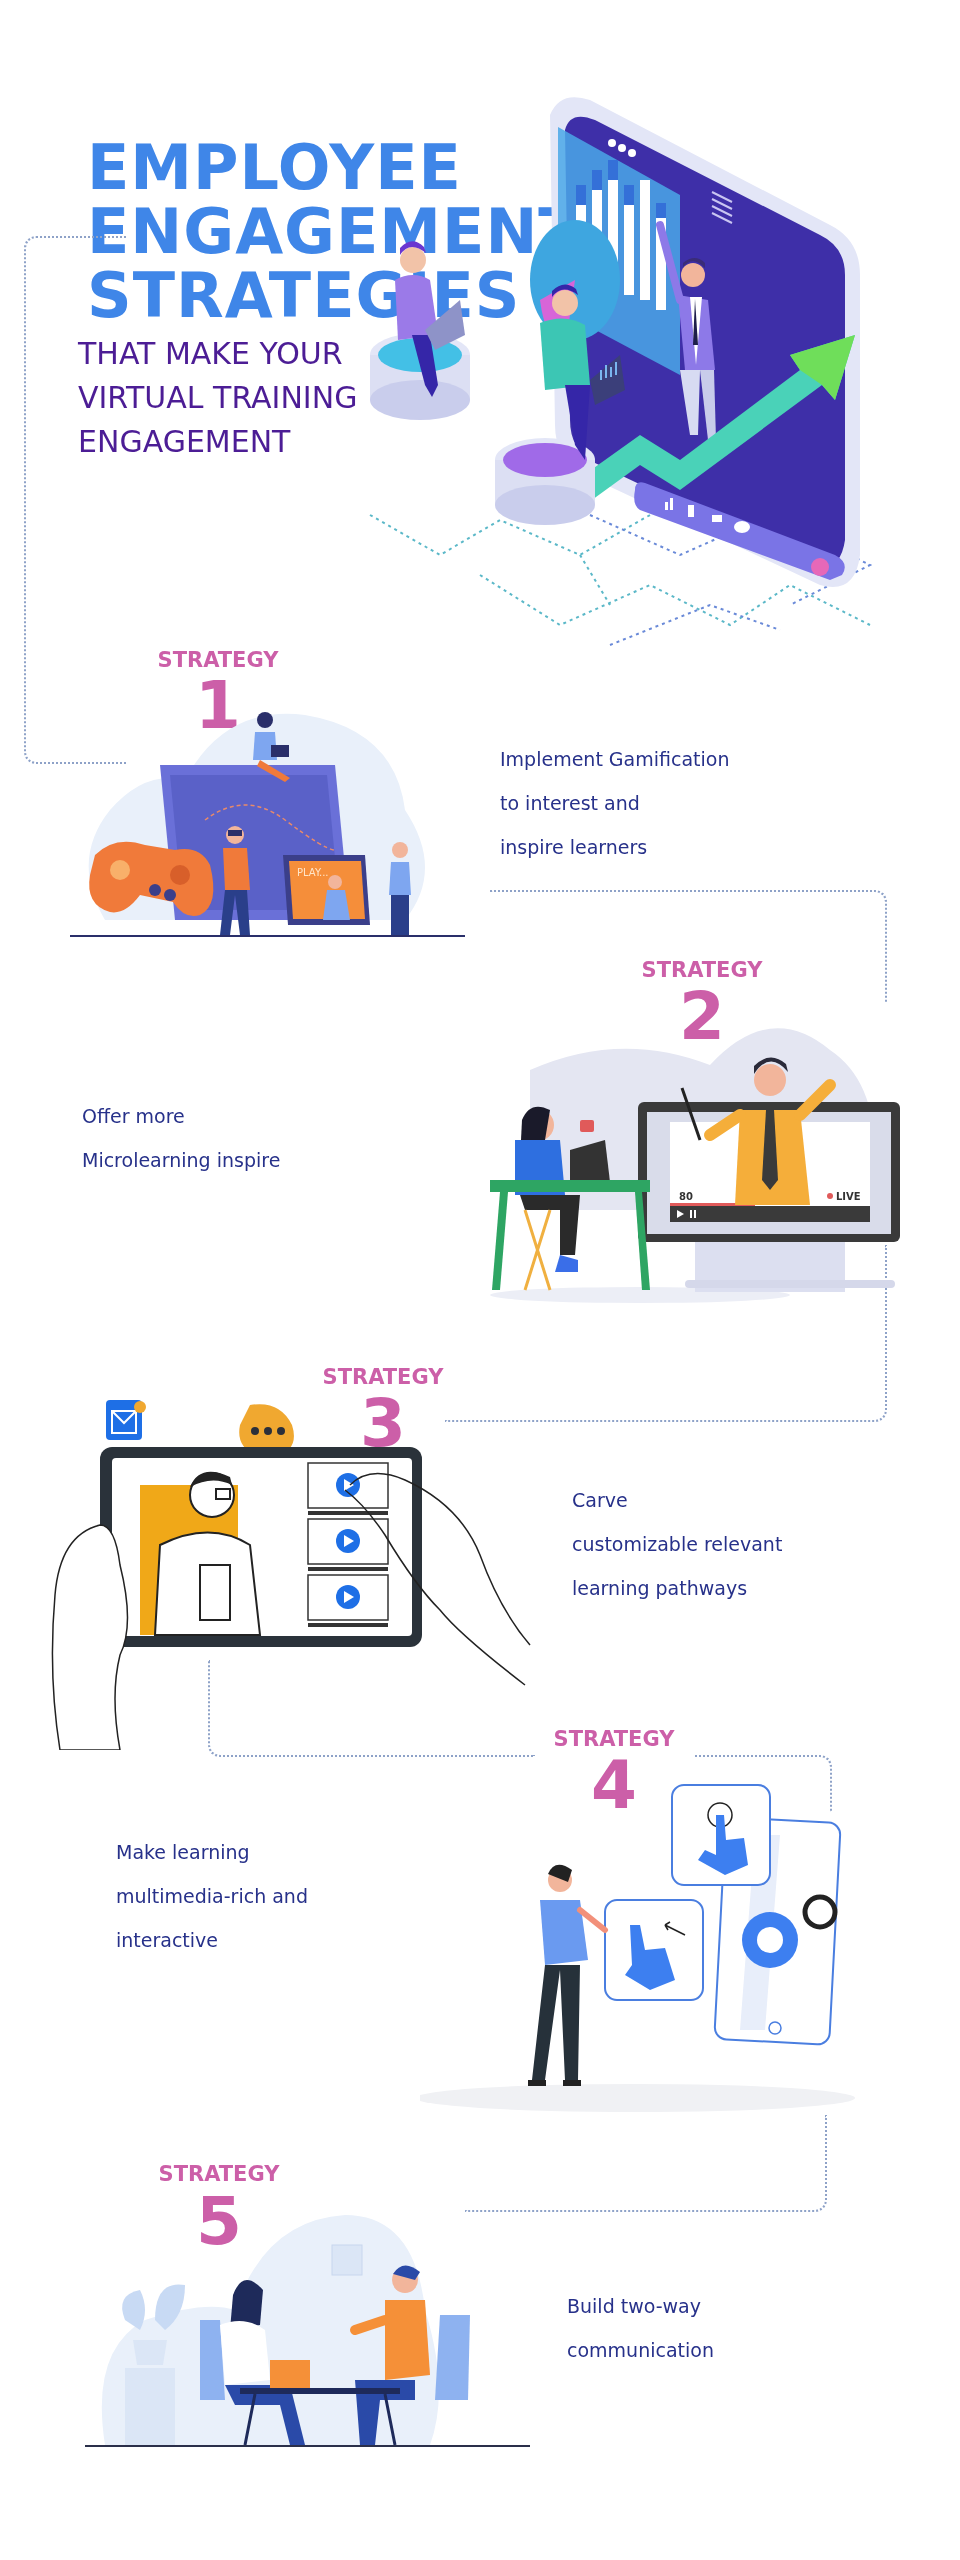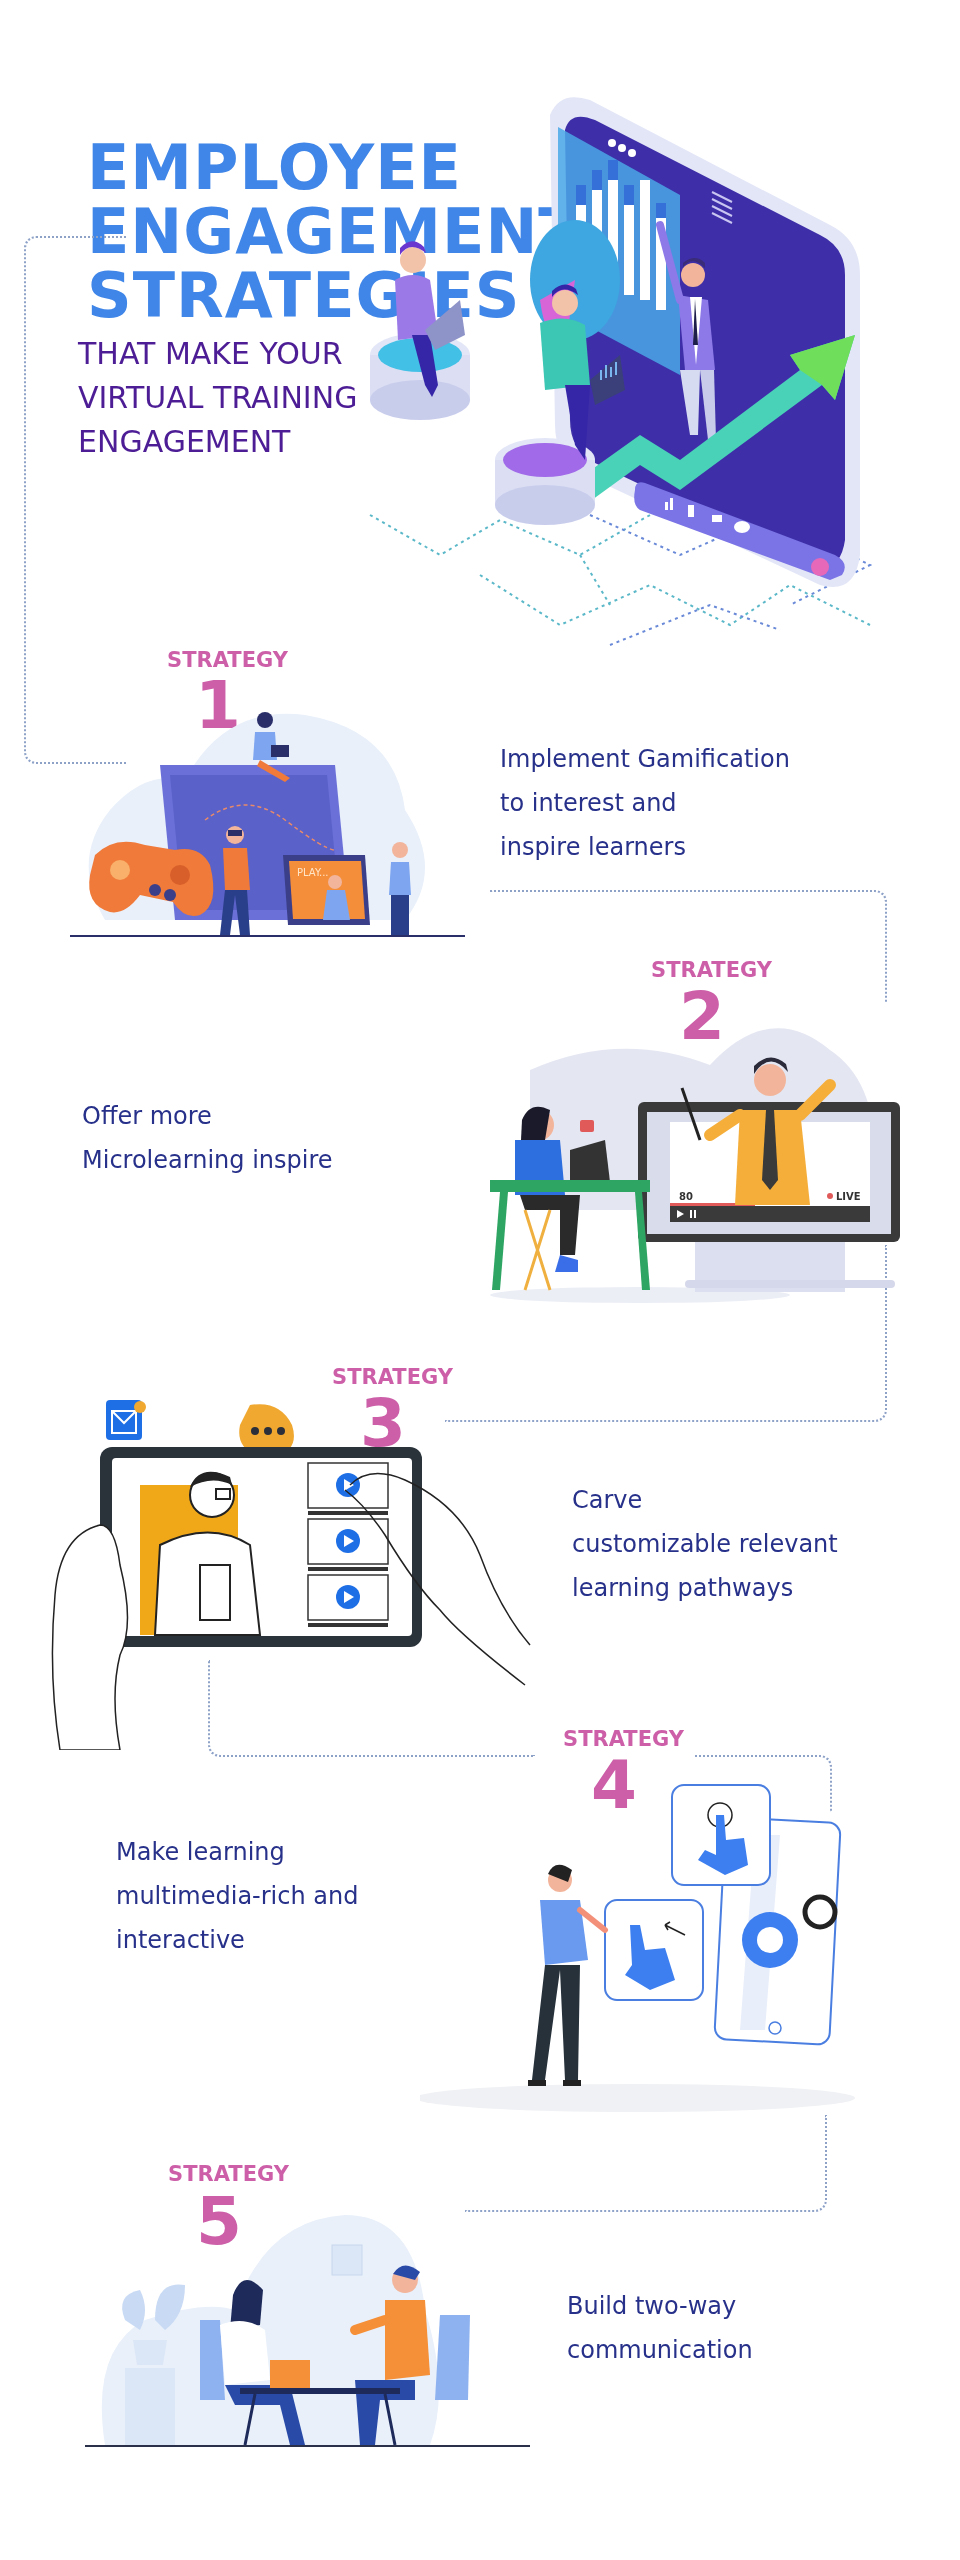--- a/index.html
+++ b/index.html
@@ -1,22 +1,22 @@
 <!DOCTYPE html>
 <html><head>
 <meta charset="utf-8">
 <style>
   html,body{margin:0;padding:0;background:#fff;}
   body{width:960px;height:2560px;position:relative;overflow:hidden;font-family:"Liberation Sans","DejaVu Sans",sans-serif;}
   .abs{position:absolute;}
   .title{left:76px;top:136px;color:#3f86e8;font-weight:700;font-size:62px;line-height:64px;letter-spacing:1px;font-family:"DejaVu Sans","Liberation Sans",sans-serif;margin-left:11px;}
   .subtitle{left:78px;top:332px;color:#4c1d95;font-size:30px;line-height:44px;font-family:"DejaVu Sans","Liberation Sans",sans-serif;font-weight:400;}
-  .strat-label{color:#cc5fa8;font-weight:700;font-size:21px;letter-spacing:0px;text-align:right;width:140px;font-family:"DejaVu Sans","Liberation Sans",sans-serif;}
+  .strat-label{color:#cc5fa8;font-weight:700;font-size:21px;letter-spacing:0px;text-align:center;width:140px;font-family:"DejaVu Sans","Liberation Sans",sans-serif;}
   .strat-num{color:#cc5fa8;font-weight:700;font-size:66px;line-height:60px;text-align:center;width:140px;font-family:"DejaVu Sans","Liberation Sans",sans-serif;}
-  .desc{color:#27318a;font-size:24px;line-height:44px;font-family:"DejaVu Sans","Liberation Sans",sans-serif;}
+  .desc{color:#27318a;font-size:19px;line-height:44px;font-family:"DejaVu Sans","Liberation Sans",sans-serif;}
   .corner{border:2px dotted #8ea2c8;}
   svg{display:block;}
 </style>
 </head>
 <body>
 
 <div class="abs title">
   <div>EMPLOYEE</div>
   <div>ENGAGEMENT</div>
   <div>STRATEGIES</div>

